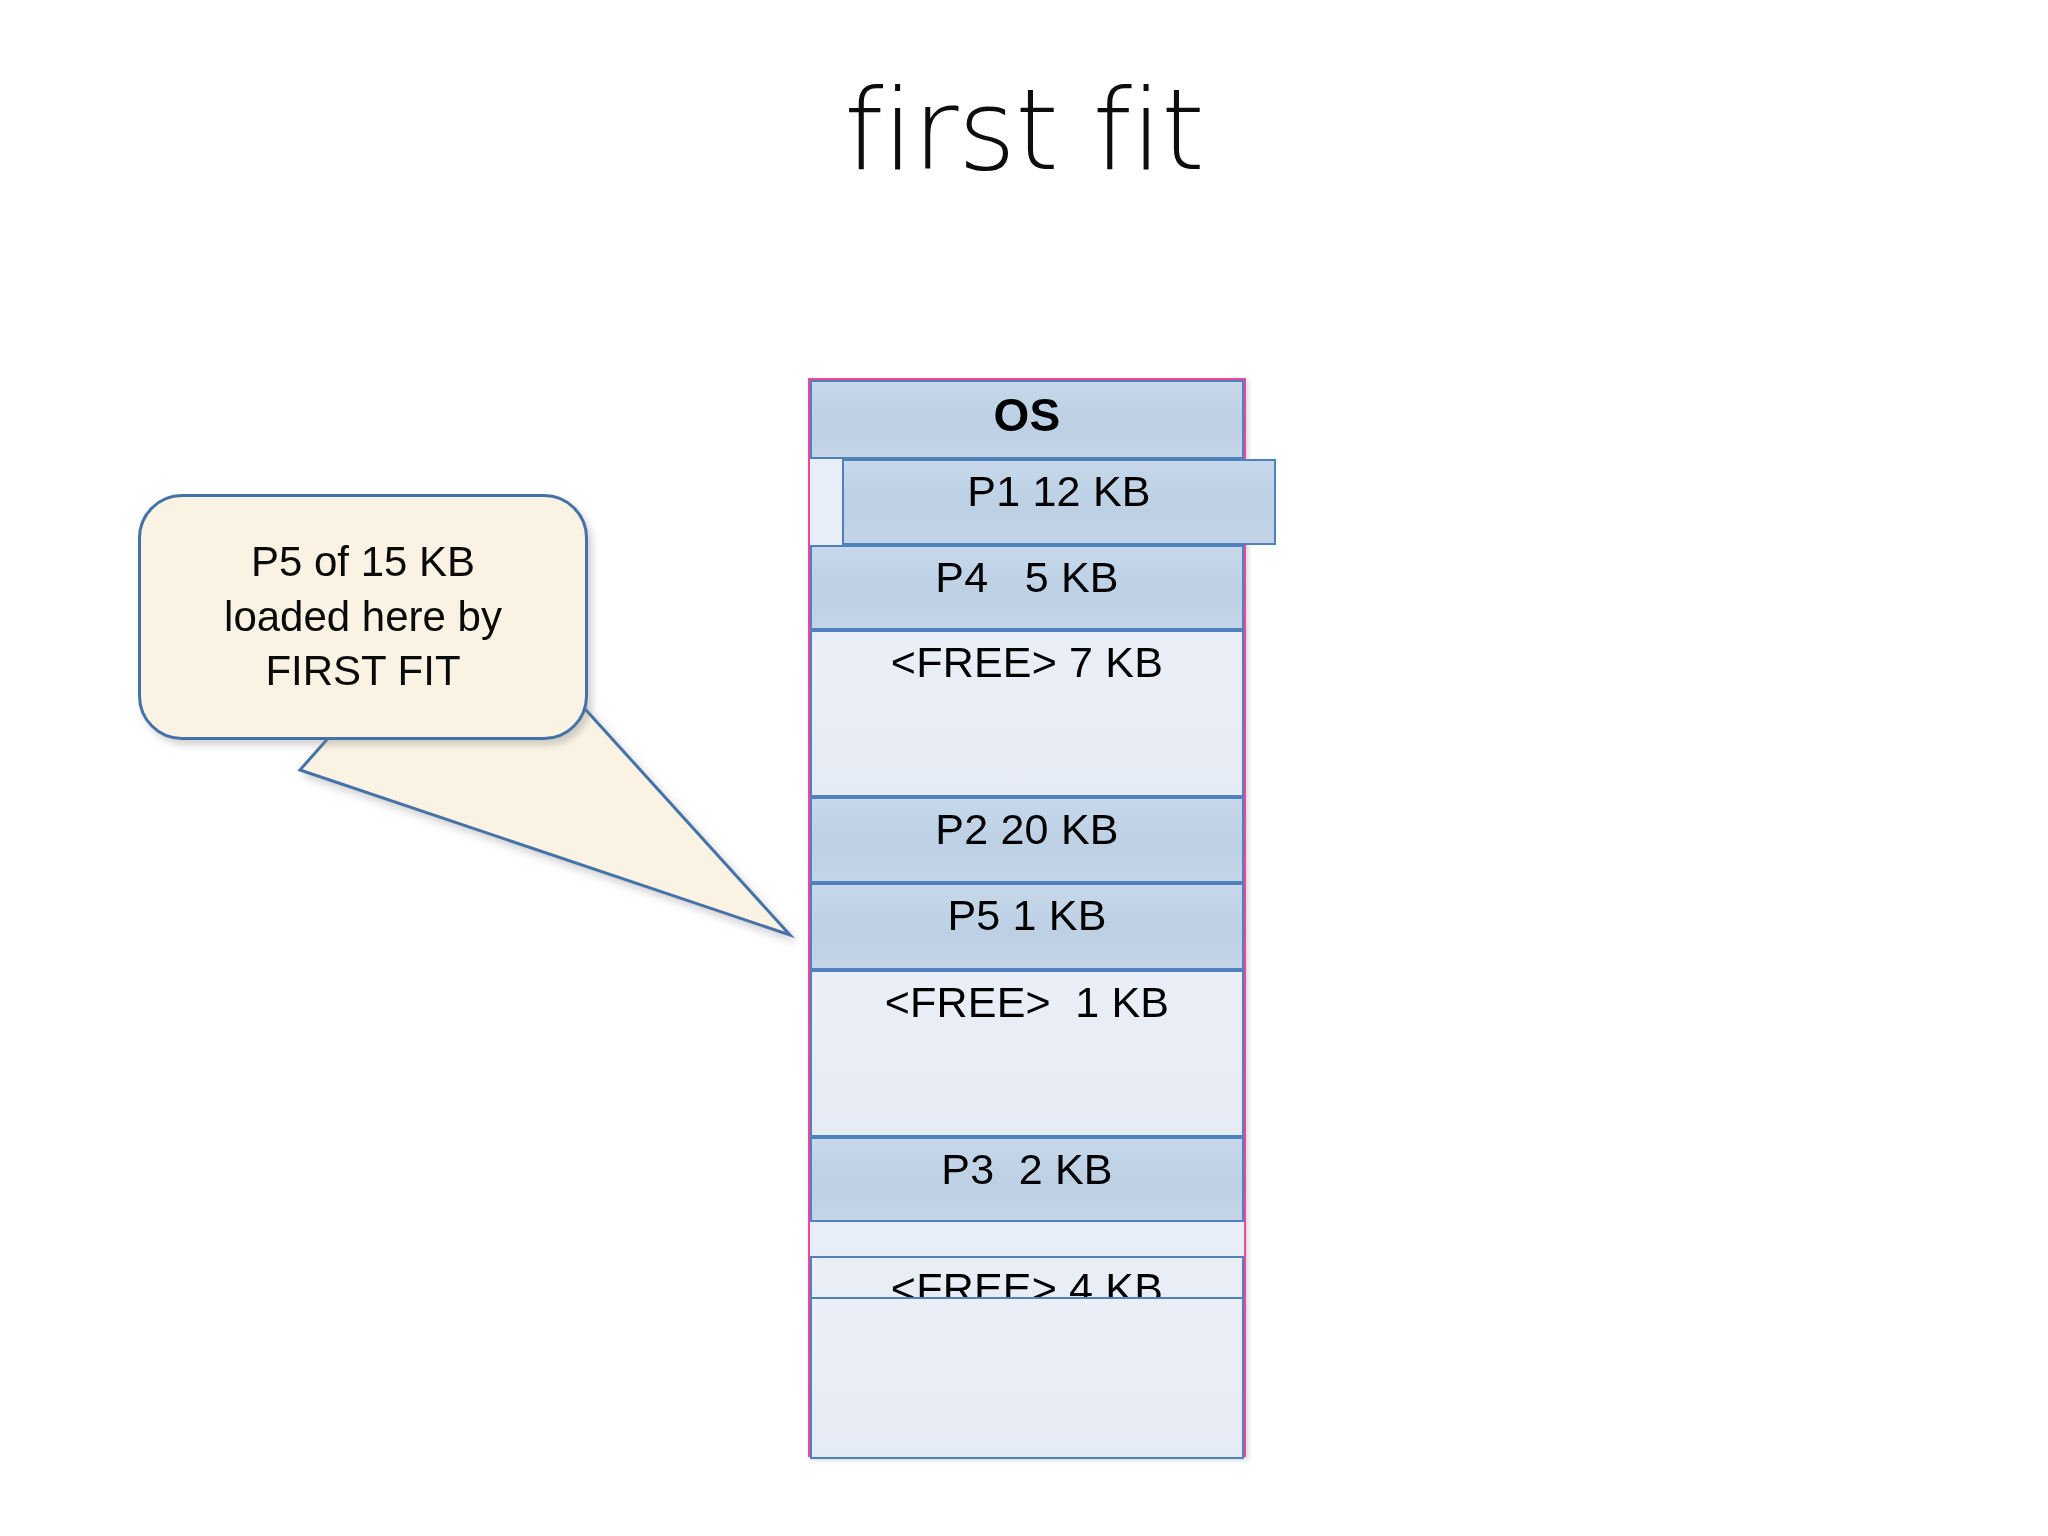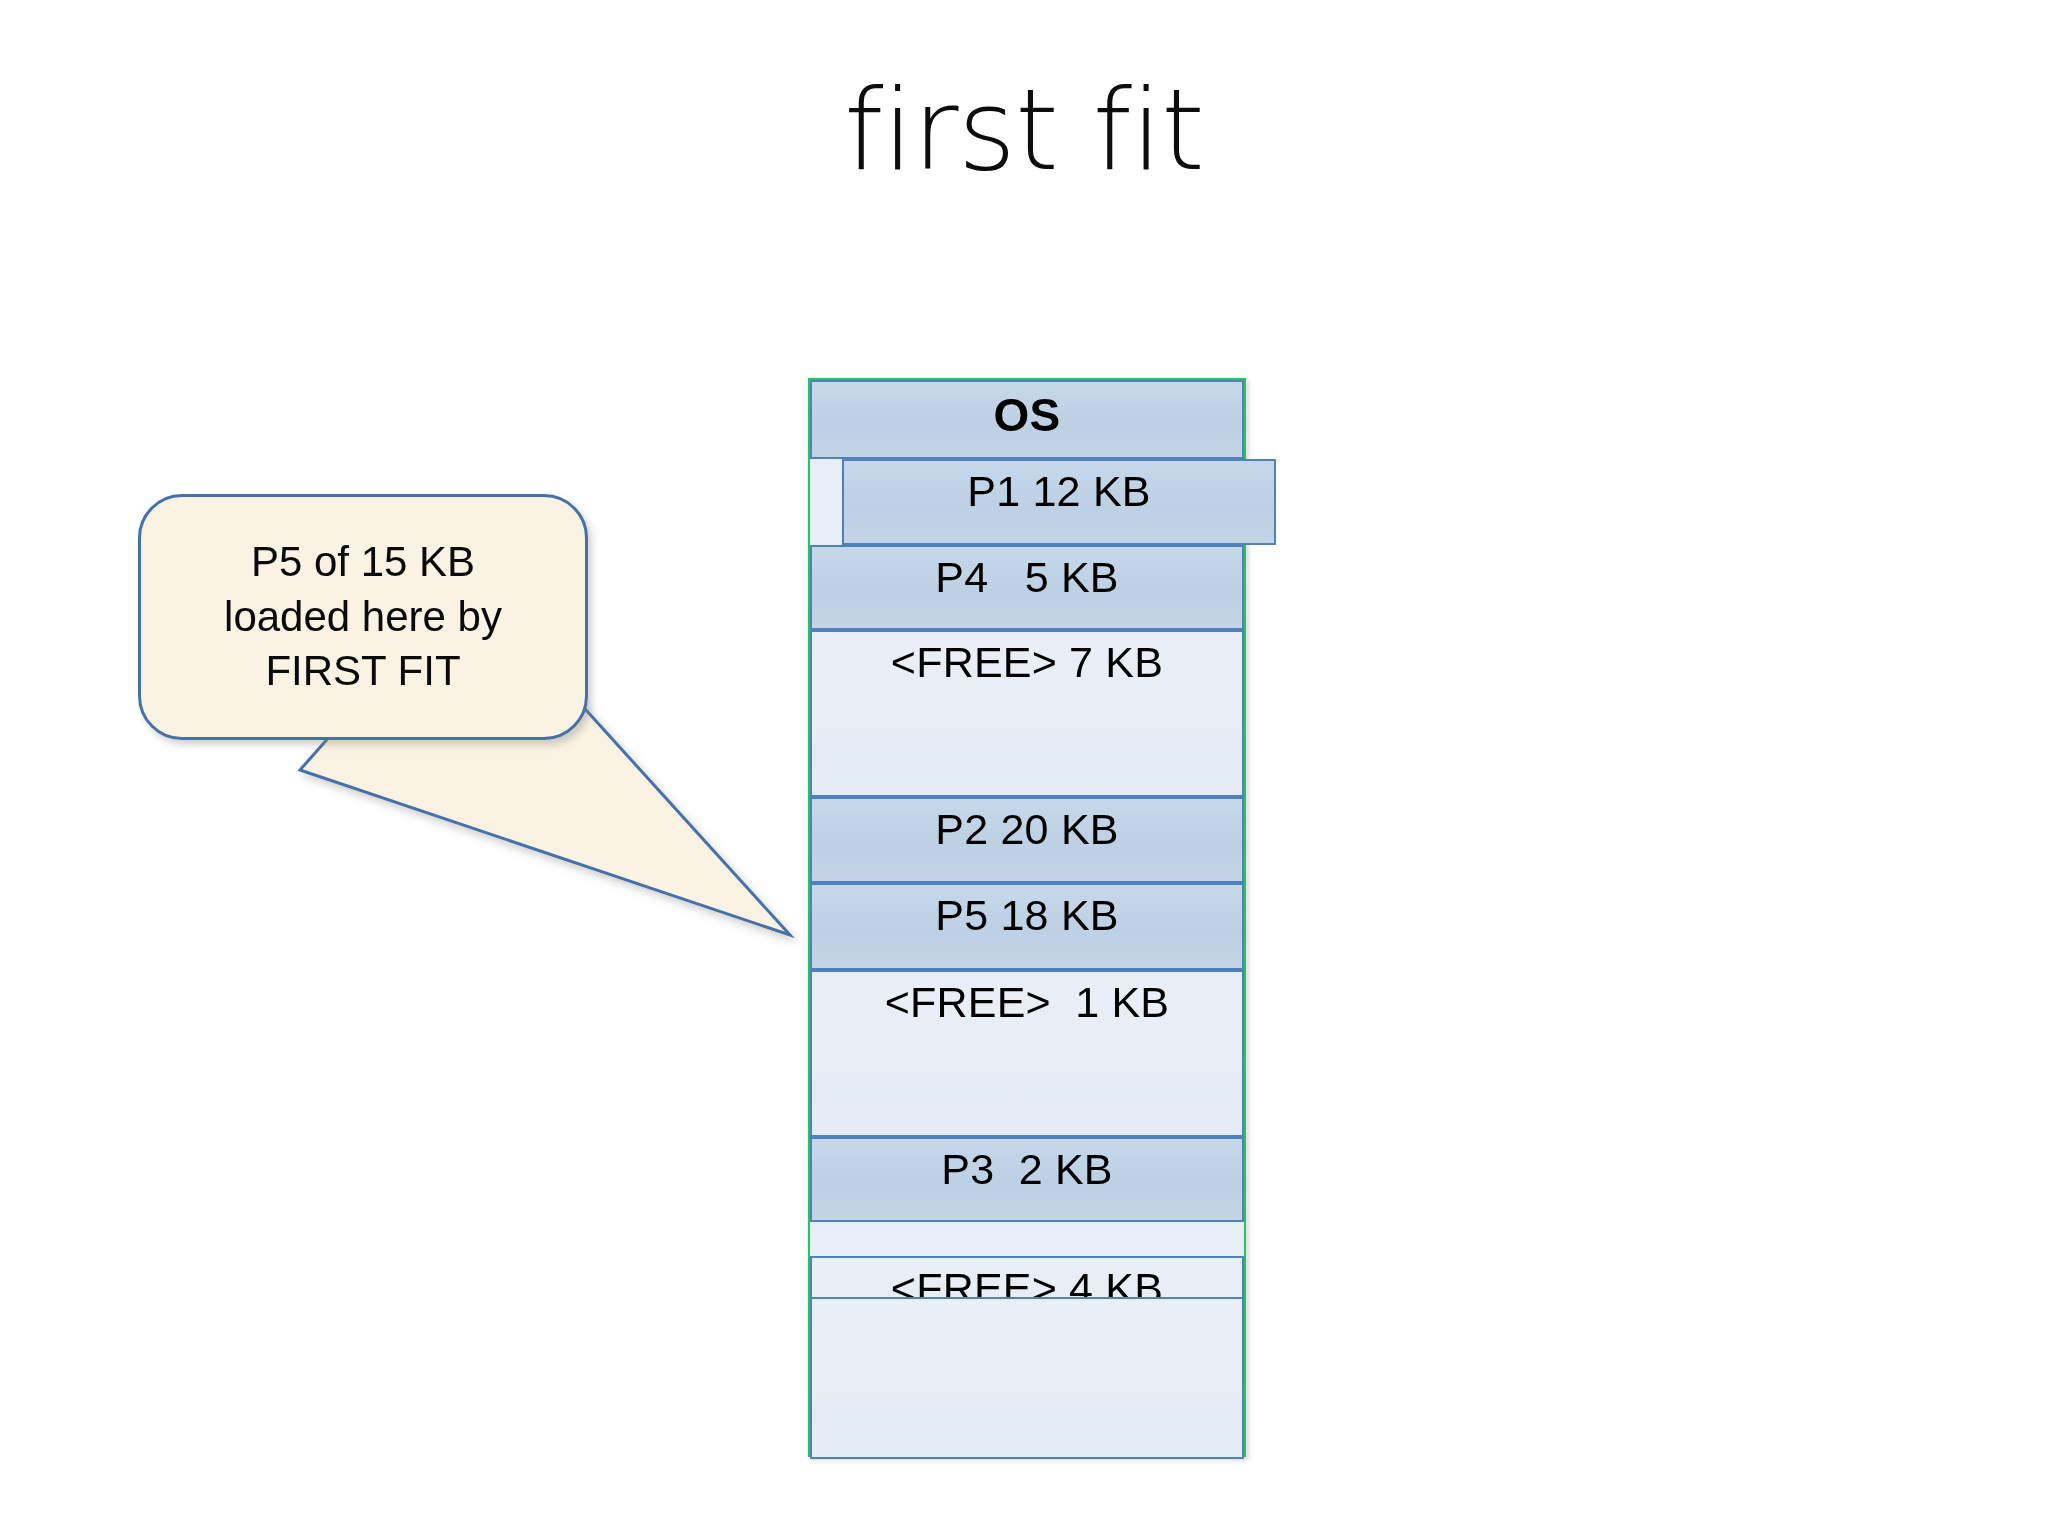--- a/index.html
+++ b/index.html
@@ -33,21 +33,21 @@
   }
 
   
   #memory-map {
     position: absolute;
     left: 808px;
     top: 378px;
     width: 438px;
     height: 1079px;
     box-sizing: border-box;
-    border: 2px solid #22c55e;
+    border: 2px solid #ec4899;
     background: #e8eef7;
     box-shadow: 2px 3px 5px rgba(120,130,145,0.35);
   }
   .mem-block {
     position: absolute;
     left: 0;
     width: 434px;
     box-sizing: border-box;
     border: 2px solid #4f81bd;
     display: flex;
@@ -127,18 +127,18 @@
 loaded here by
 FIRST FIT</div>
 </div>
 
 <div id="memory-map">
     <div class="mem-block used header" style="top: 0px; height: 79px;"><span class="mem-label">OS</span></div>
     <div class="mem-block used" style="top: 79px; height: 86px; margin-left: 32px;"><span class="mem-label">P1 12 KB</span></div>
     <div class="mem-block used" style="top: 165px; height: 85px;"><span class="mem-label">P4   5 KB</span></div>
     <div class="mem-block free" style="top: 250px; height: 167px;"><span class="mem-label">&lt;FREE&gt; 7 KB</span></div>
     <div class="mem-block used" style="top: 417px; height: 86px;"><span class="mem-label">P2 20 KB</span></div>
-    <div class="mem-block used" style="top: 503px; height: 87px;"><span class="mem-label">P5 18 KB</span></div>
+    <div class="mem-block used" style="top: 503px; height: 87px;"><span class="mem-label">P5 1 KB</span></div>
     <div class="mem-block free" style="top: 590px; height: 167px;"><span class="mem-label">&lt;FREE&gt;  1 KB</span></div>
     <div class="mem-block used" style="top: 757px; height: 85px;"><span class="mem-label">P3  2 KB</span></div>
     <div class="mem-block free" style="top: 876px; height: 75px;"><span class="mem-label">&lt;FREE&gt; 4 KB</span></div>
     <div class="mem-block free" style="top: 917px; height: 162px;"><span class="mem-label"></span></div>
   </div>
 
 </body></html>

